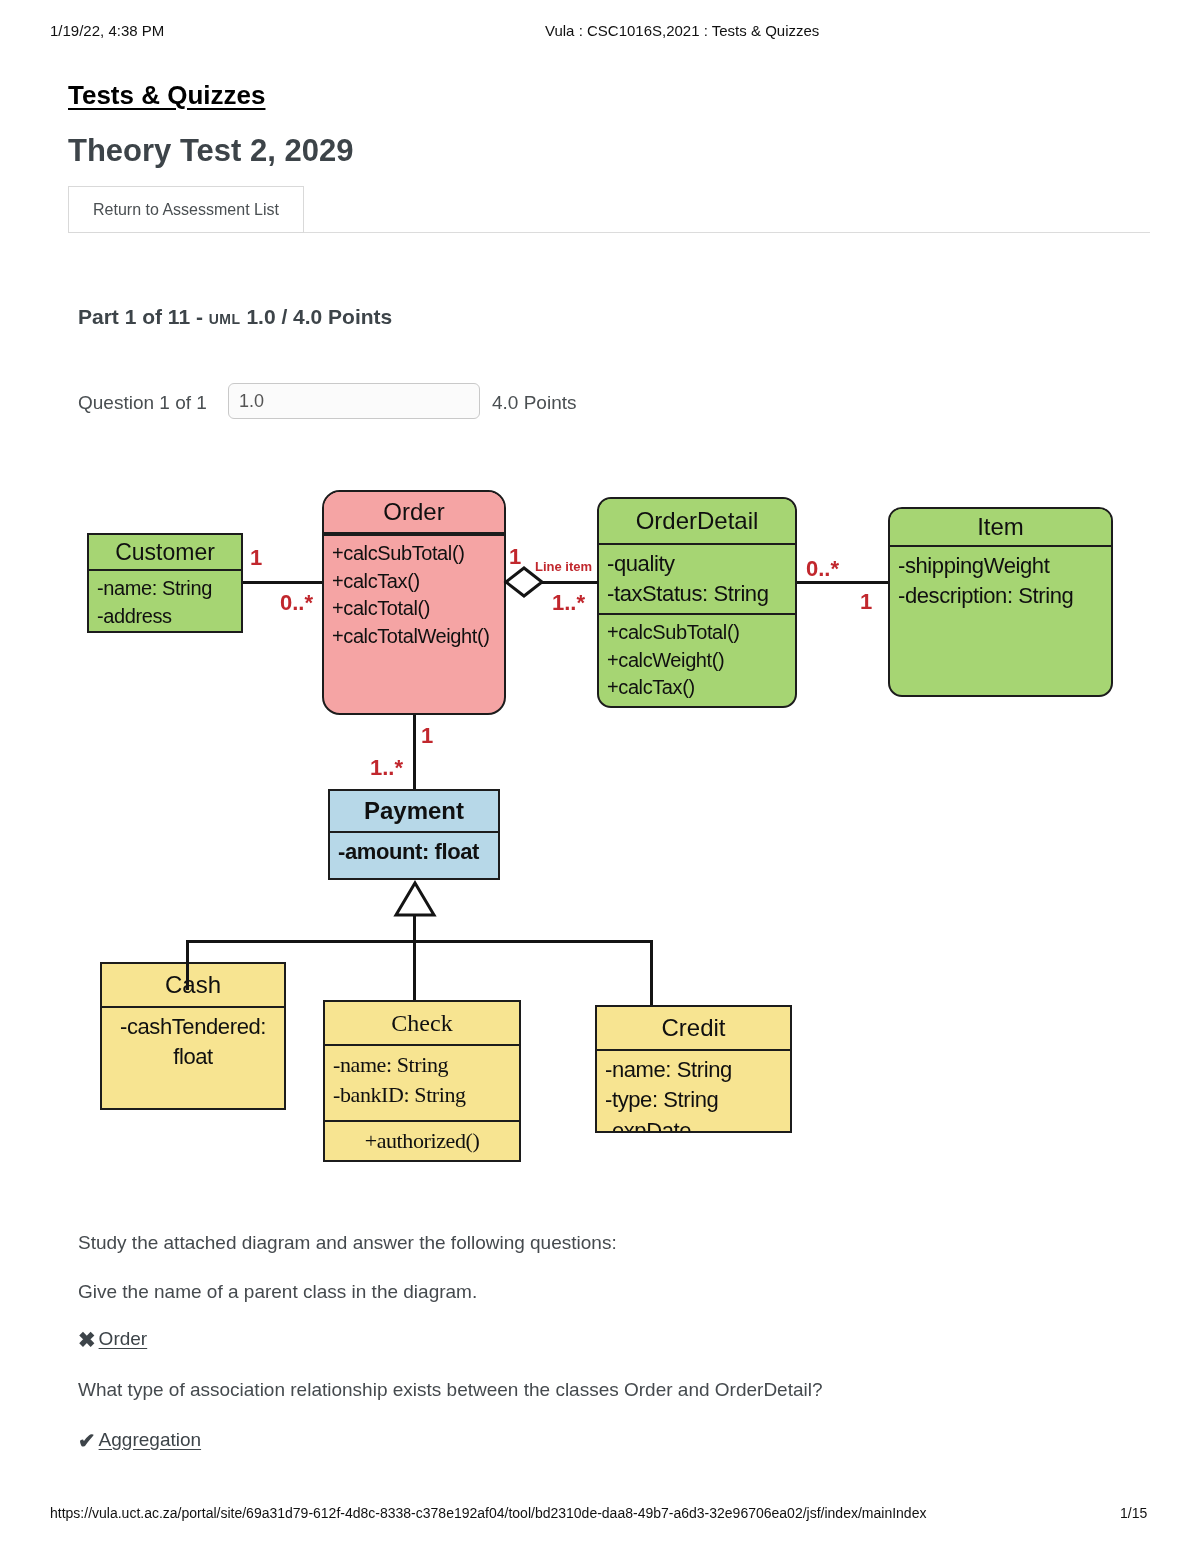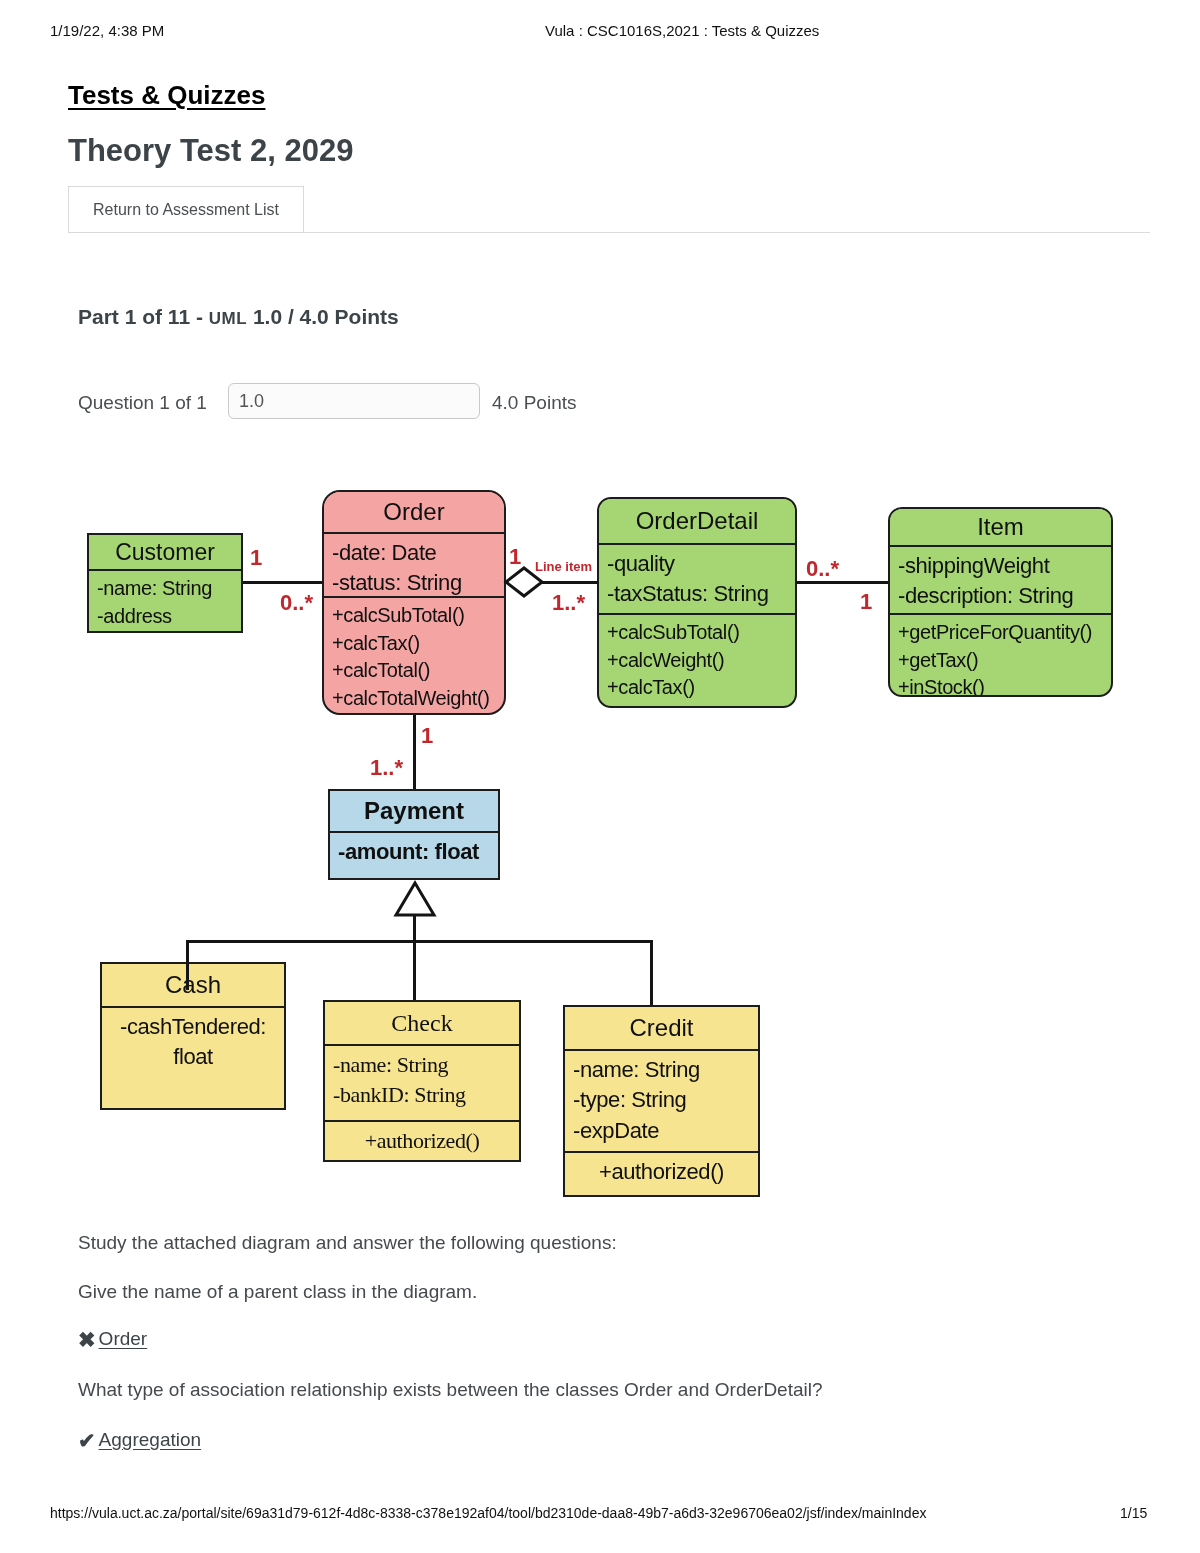--- a/index.html
+++ b/index.html
@@ -21,21 +21,21 @@
     text-decoration:underline; text-underline-offset:4px; cursor:pointer;
   }
   .assessment-title { font-size:31px; font-weight:700; color:#3d4449; }
   .tab-rule { height:1px; background:#dcdcdc; }
   .return-tab {
     width:236px; height:47px; background:#ffffff; border:1px solid #d9d9d9;
     display:flex; align-items:center; justify-content:center;
     font-size:16px; color:#4a4f52; z-index:2; cursor:pointer;
   }
   .part-heading { font-size:21px; font-weight:700; color:#3d4449; }
-  .part-heading .small-caps { font-size:17px; letter-spacing:0.5px; }
+  .part-heading .small-caps { font-size:14px; letter-spacing:0.5px; }
   .q-label { font-size:19px; color:#4a4f52; }
   .score-input {
     width:252px; height:36px; border:1px solid #c9c9c9; border-radius:6px;
     background:#fbfbfb; font-size:18px; color:#555; padding:0 10px;
     font-family:"Liberation Sans", sans-serif;
   }
 
   
   .uml-box {
     position:absolute; border:2px solid #1c1c1c; overflow:hidden;
@@ -103,24 +103,20 @@
 <div class="uml-box fill-green" style="left:87px; top:533px; width:156px; height:100px;">
   <div class="uml-title fill-green" style="height:36px; font-size:23px;">Customer</div>
   <div class="uml-attrs">
     <div class="uml-line">-name: String</div>
     <div class="uml-line">-address</div>
   </div>
 </div>
 
 <div class="uml-box fill-pink rounded-lg" style="left:322px; top:490px; width:184px; height:225px;">
   <div class="uml-title fill-pink" style="height:42px;">Order</div>
-  <div class="uml-attrs" style="height:62px;">
-    <div class="uml-line" style="font-size:22px;">-date: Date</div>
-    <div class="uml-line" style="font-size:22px;">-status: String</div>
-  </div>
   <div class="uml-methods">
     <div class="uml-line">+calcSubTotal()</div>
     <div class="uml-line">+calcTax()</div>
     <div class="uml-line">+calcTotal()</div>
     <div class="uml-line">+calcTotalWeight()</div>
   </div>
 </div>
 
 <div class="uml-box fill-green rounded-md" style="left:597px; top:497px; width:200px; height:211px;">
   <div class="uml-title fill-green" style="height:46px;">OrderDetail</div>
@@ -134,25 +130,20 @@
     <div class="uml-line">+calcTax()</div>
   </div>
 </div>
 
 <div class="uml-box fill-green rounded-md" style="left:888px; top:507px; width:225px; height:190px;">
   <div class="uml-title fill-green" style="height:38px;">Item</div>
   <div class="uml-attrs" style="height:66px;">
     <div class="uml-line" style="font-size:22px;">-shippingWeight</div>
     <div class="uml-line" style="font-size:22px;">-description: String</div>
   </div>
-  <div class="uml-methods">
-    <div class="uml-line">+getPriceForQuantity()</div>
-    <div class="uml-line">+getTax()</div>
-    <div class="uml-line">+inStock()</div>
-  </div>
 </div>
 
 <div class="uml-box fill-blue" style="left:328px; top:789px; width:172px; height:91px;">
   <div class="uml-title fill-blue" style="height:42px;">Payment</div>
   <div class="uml-attrs">
     <div class="uml-line" style="font-size:22px;">-amount: float</div>
   </div>
 </div>
 
 <div class="uml-box fill-yellow" style="left:100px; top:962px; width:186px; height:148px;">
@@ -166,21 +157,21 @@
   <div class="uml-title fill-yellow" style="height:44px;">Check</div>
   <div class="uml-attrs" style="height:74px;">
     <div class="uml-line" style="font-size:22px;">-name: String</div>
     <div class="uml-line" style="font-size:22px;">-bankID: String</div>
   </div>
   <div class="uml-methods center-txt">
     <div class="uml-line" style="font-size:22px;">+authorized()</div>
   </div>
 </div>
 
-<div class="uml-box fill-yellow" style="left:563px; top:1005px; width:197px; height:192px;">
+<div class="uml-box fill-yellow" style="left:595px; top:1005px; width:197px; height:128px;">
   <div class="uml-title fill-yellow" style="height:44px;">Credit</div>
   <div class="uml-attrs" style="height:100px;">
     <div class="uml-line" style="font-size:22px;">-name: String</div>
     <div class="uml-line" style="font-size:22px;">-type: String</div>
     <div class="uml-line" style="font-size:22px;">-expDate</div>
   </div>
   <div class="uml-methods center-txt">
     <div class="uml-line" style="font-size:22px;">+authorized()</div>
   </div>
 </div>

